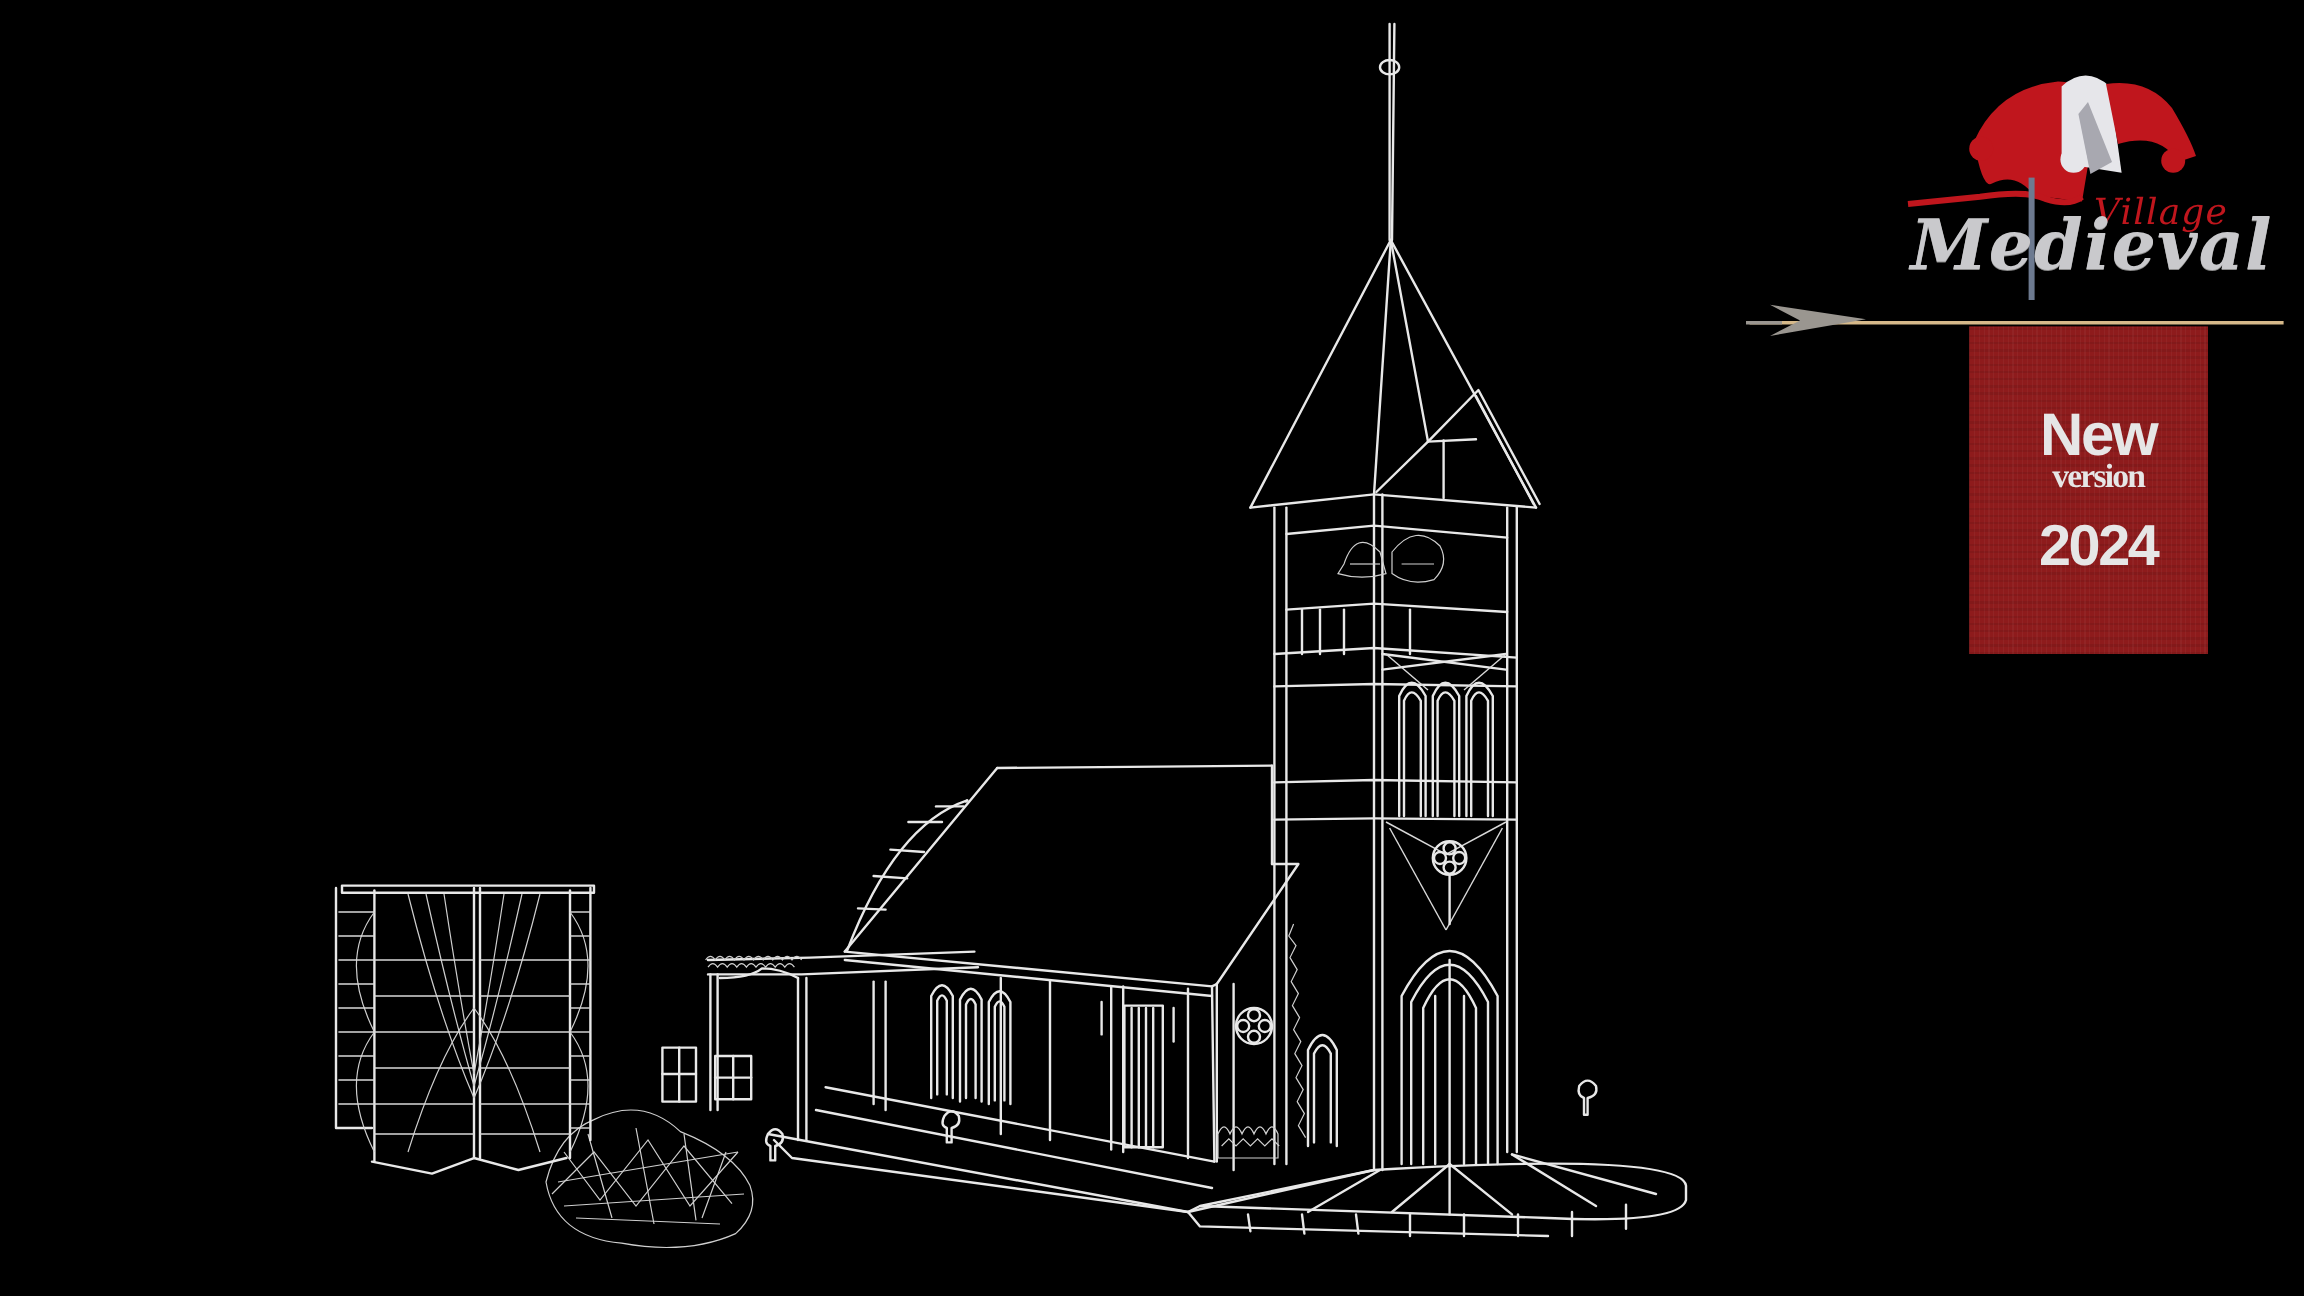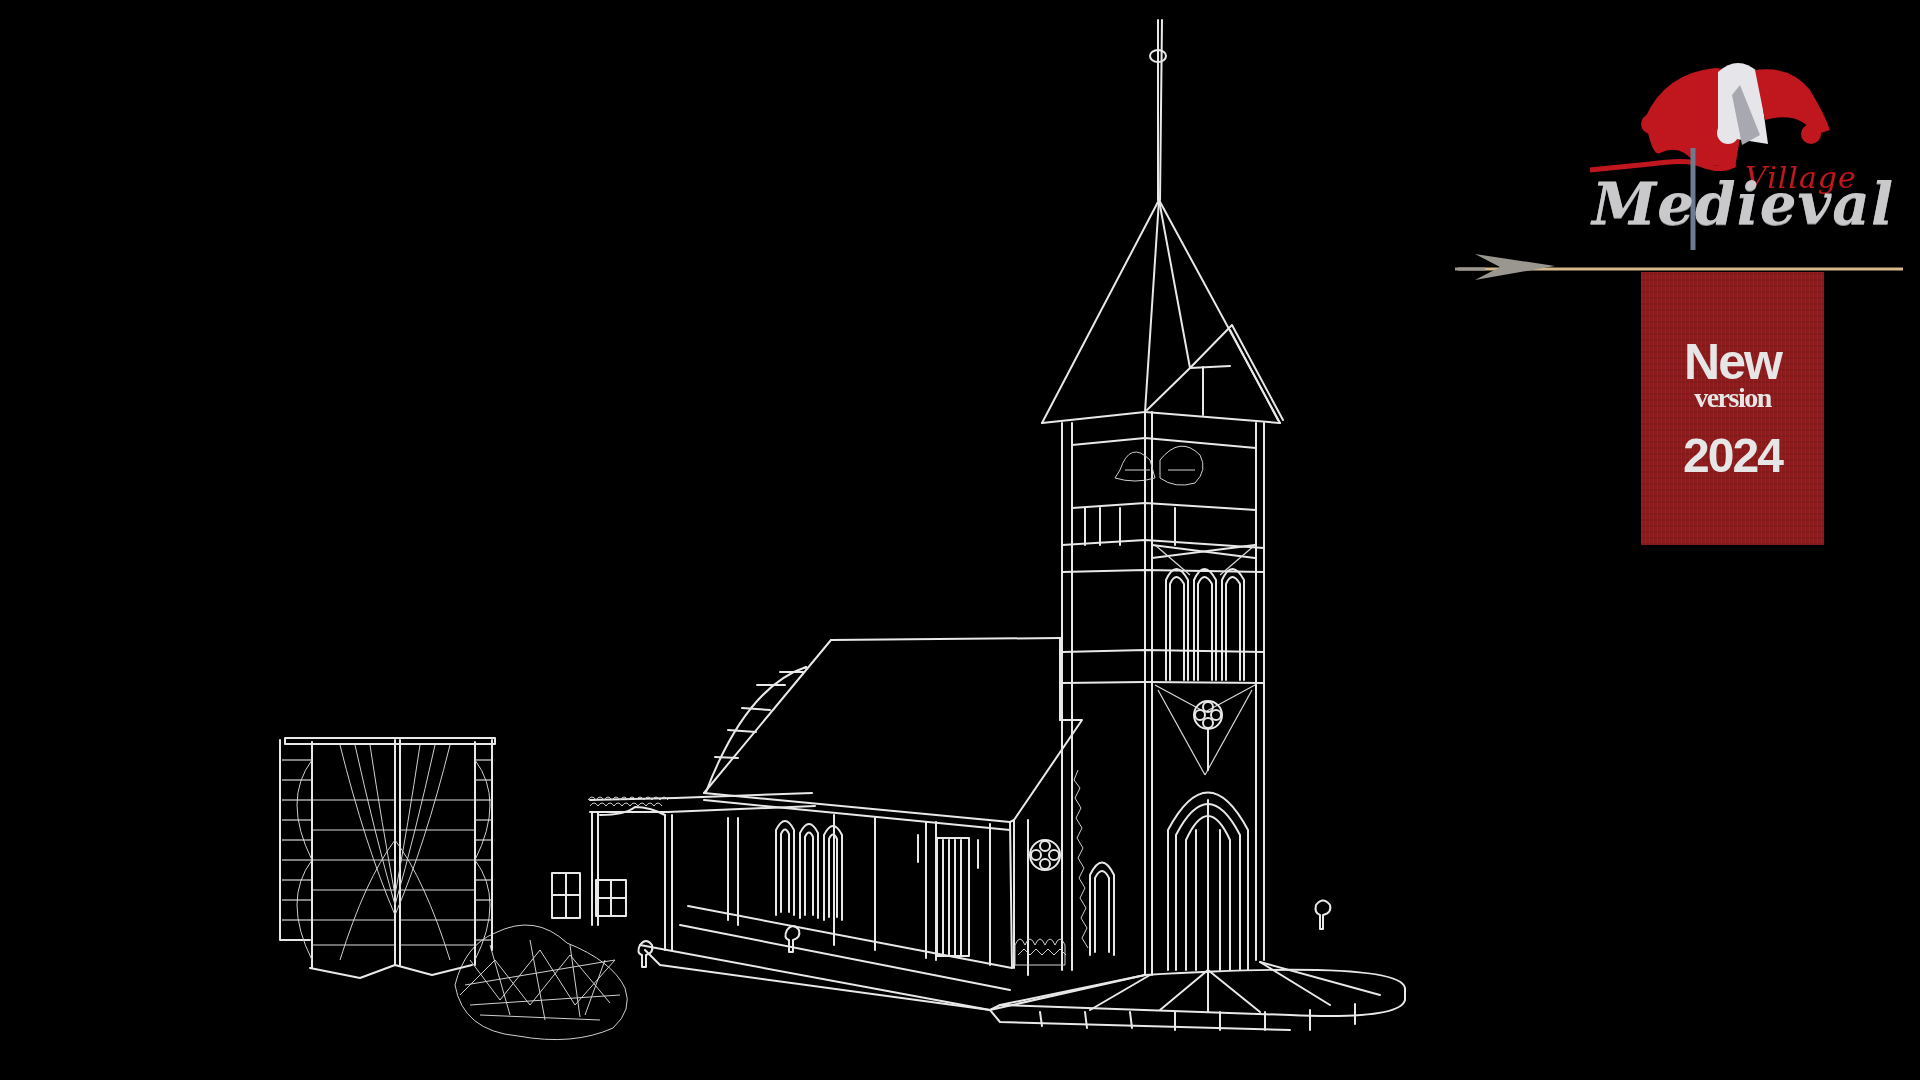--- a/index.html
+++ b/index.html
@@ -21,21 +21,21 @@
     position:absolute; left:1592px; top:170px; color:#c9c9cc;
     font-family:"DejaVu Serif", serif; font-style:italic; font-weight:bold; font-size:58px; letter-spacing:1px;
     text-shadow: 0 1px 0 #888;
   }
   .banner {
     position:absolute; left:1641px; top:272px; width:183px; height:273px;
     background:
       repeating-linear-gradient(90deg, rgba(255,255,255,0.04) 0 1px, transparent 1px 4px),
       repeating-linear-gradient(0deg, rgba(0,0,0,0.08) 0 2px, transparent 2px 6px),
       #8e1b1c;
-    display:flex; flex-direction:column; align-items:center; justify-content:center;
+    display:flex; flex-direction:column; align-items:center; justify-content:center;padding-left:16px;
   }
   .banner-line { color:#e6e6e6; font-family:"Liberation Sans", sans-serif; font-weight:bold; line-height:0.9; letter-spacing:-2px; }
   .banner-line.l1 { font-size:50px; }
   .banner-line.l2 { font-size:28px; letter-spacing:-1.5px;font-family:Liberation Serif, serif; }
   .banner-line.l3 { font-size:48px;margin-top:24px; }
 </style>
 </head>
 <body>
 
 <div class="scene">

